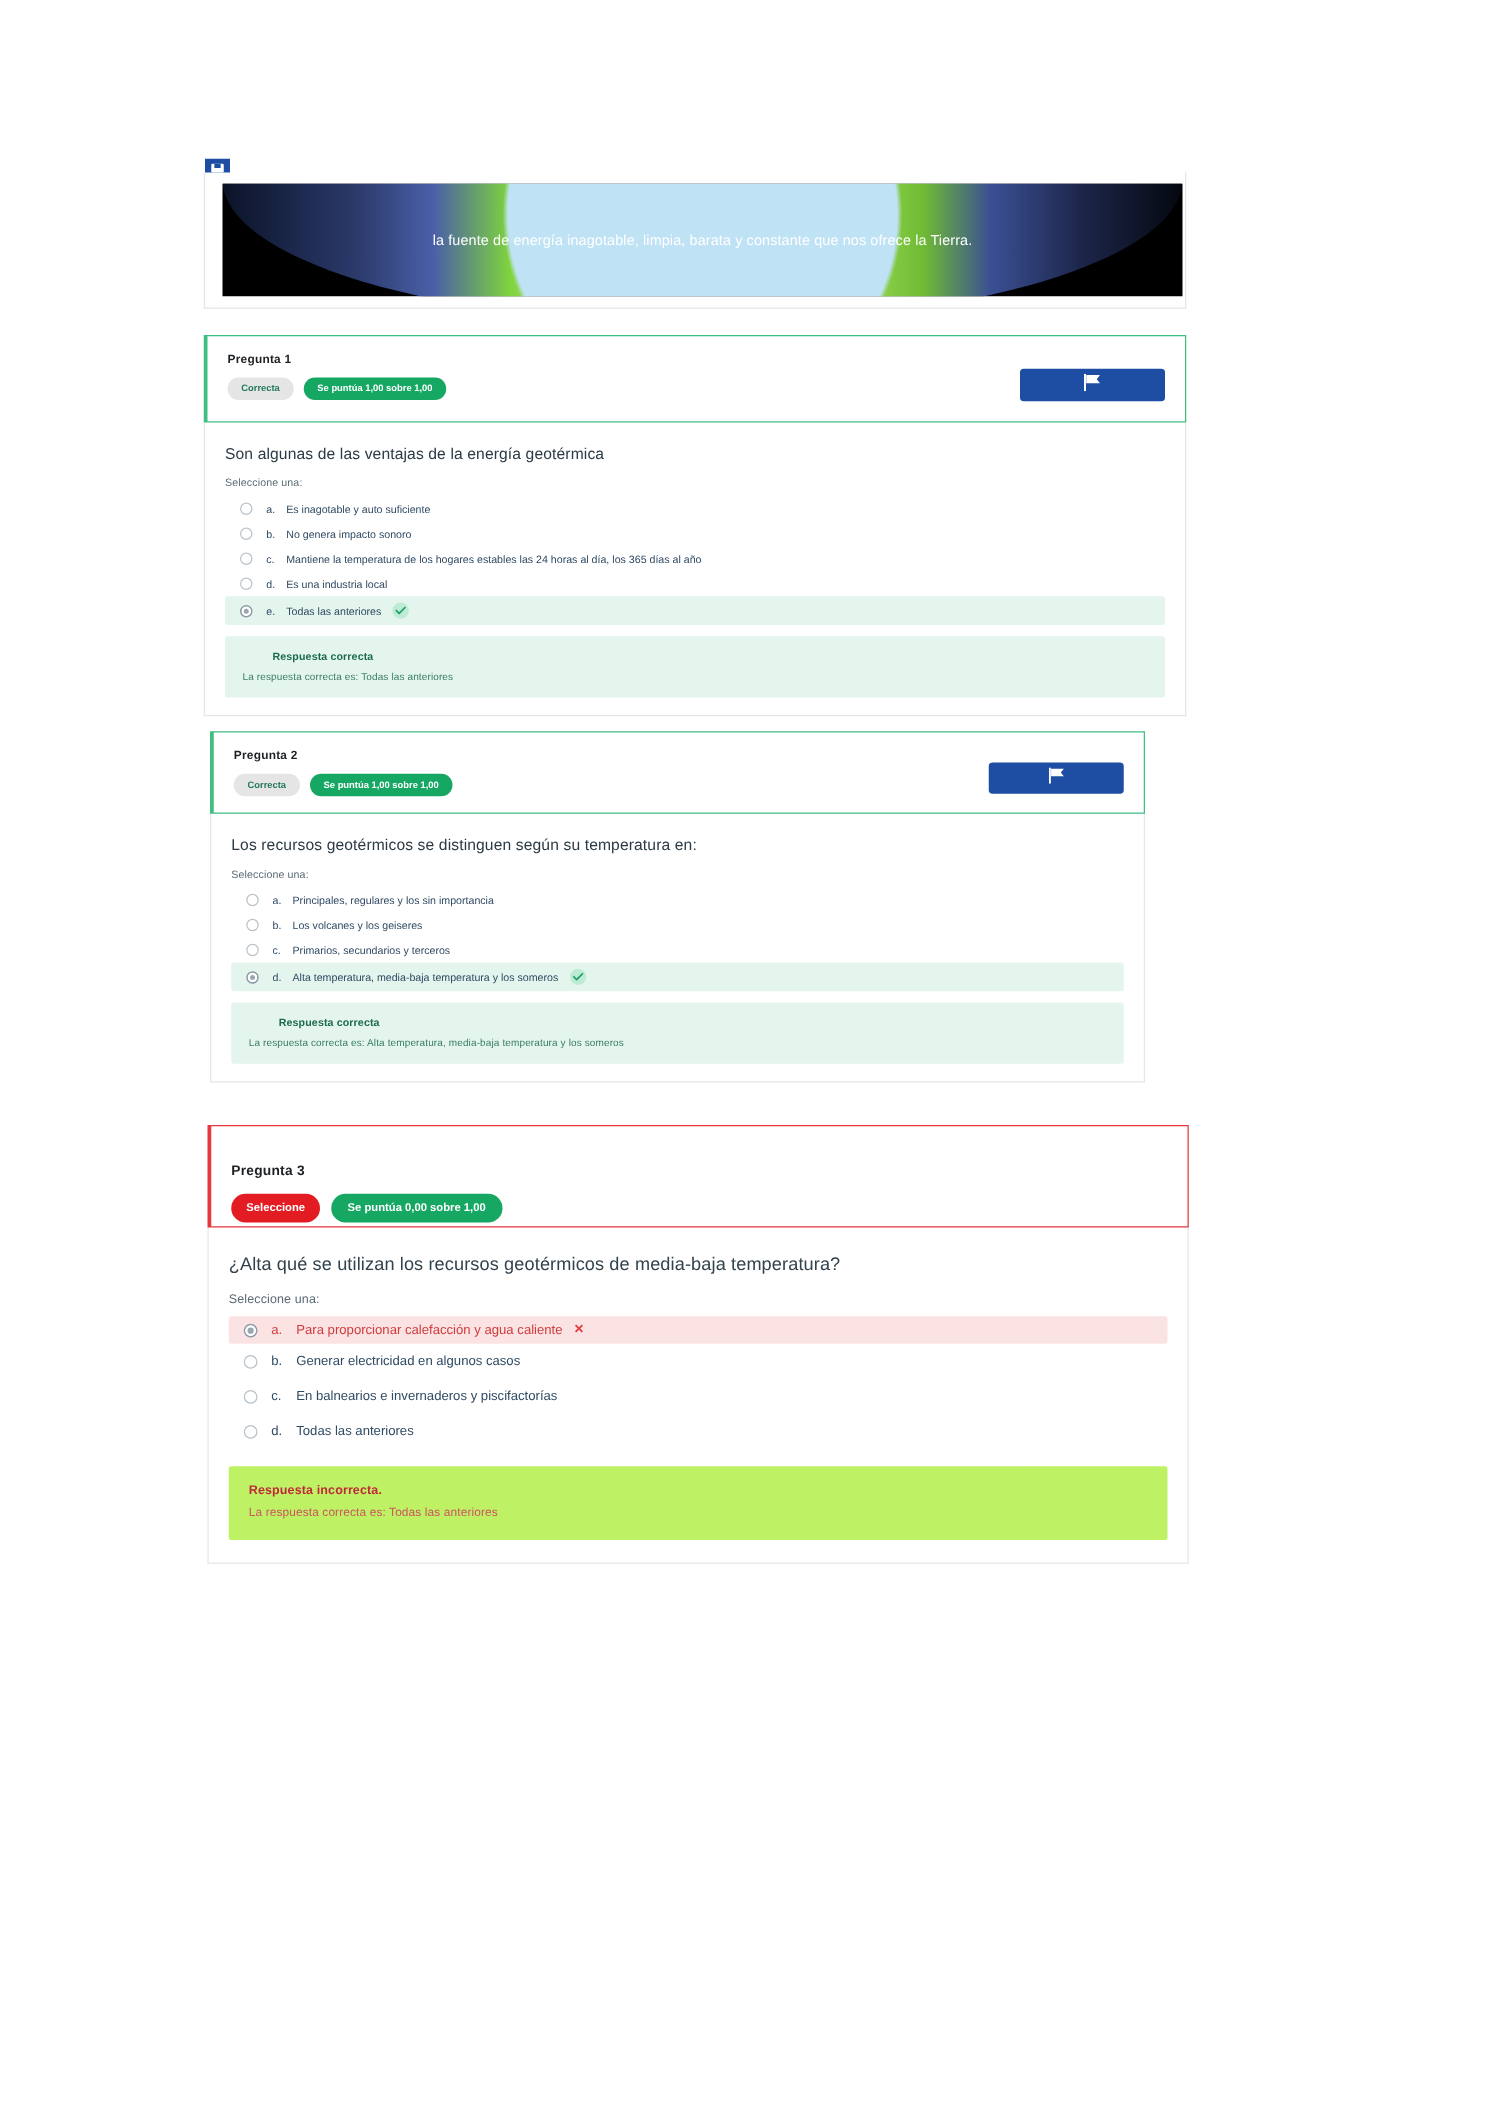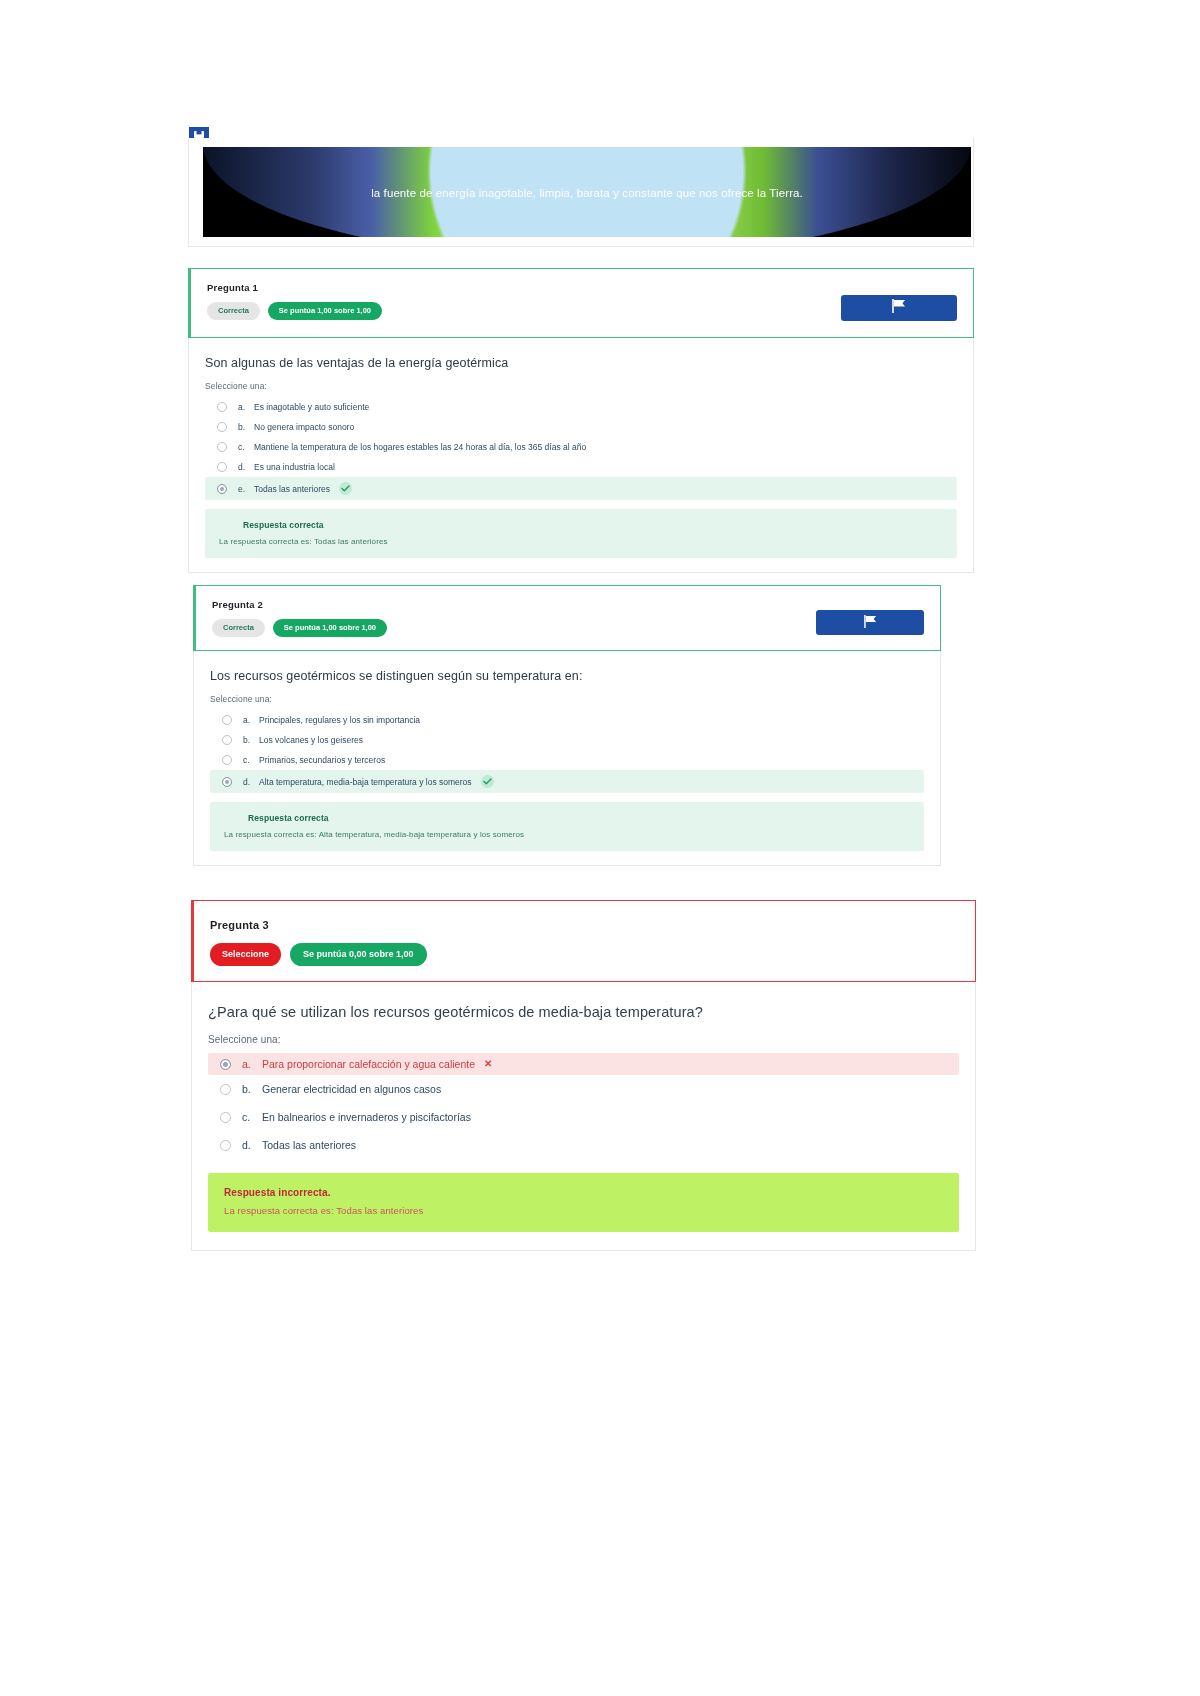--- a/index.html
+++ b/index.html
@@ -1,21 +1,21 @@
 <!DOCTYPE html>
 <html><head>
 <meta charset="utf-8">
 <style>
   html,body{margin:0;padding:0;}
   body{
     width:1200px;height:1696px;background:#ffffff;
     font-family:"Liberation Sans", sans-serif;
     -webkit-font-smoothing:antialiased;
   }
-  .page{position:relative;width:964px;height:1696px;overflow:hidden;margin-left:25px;}
+  .page{position:relative;width:964px;height:1696px;overflow:hidden;}
 
   
   .logo{position:absolute;left:163px;top:126px;width:22px;height:26px;}
   .logo svg{display:block;}
 
   
   .banner-card{
     position:absolute;left:163px;top:138px;width:786px;height:109px;
     background:#ffffff;border:1px solid #e6e6e6;border-top:none;
     box-sizing:border-box;
@@ -233,29 +233,29 @@
         </div>
       </div>
       <div class="fb ok">
         <div class="fb-title">Respuesta correcta</div>
         <div class="fb-text">La respuesta correcta es: Alta temperatura, media-baja temperatura y los someros</div>
       </div>
     </div>
   </div>
 
   <div class="qblock" style="left:166px;top:900px;width:785px;">
-    <div class="qhead wrong" style="position:relative;height:82px;padding-top:18px;">
+    <div class="qhead wrong" style="position:relative;height:82px;padding-top:30px;">
       <div class="qtitle" style="font-size:11px;">Pregunta 3</div>
       <div class="badges" style="margin-top:12px;gap:9px;">
         <span class="badge state-bad" style="font-size:9px;padding:7px 12px;">Seleccione</span>
         <span class="badge grade" style="font-size:9px;padding:7px 13px;">Se puntúa 0,00 sobre 1,00</span>
       </div>
     </div>
     <div class="qbody" style="padding:22px 16px 18px 16px;">
-      <div class="qtext big">¿Para qué se utilizan los recursos geotérmicos de media-baja temperatura?</div>
+      <div class="qtext big">¿Alta qué se utilizan los recursos geotérmicos de media-baja temperatura?</div>
       <div class="selectone" style="font-size:10px;margin-top:14px;">Seleccione una:</div>
       <div class="opts" style="margin-top:8px;">
         <div class="opt big bad">
           <span class="radio sel"></span>
           <span class="optletter" style="width:20px;">a.</span>
           <span class="opttext">Para proporcionar calefacción y agua caliente</span>
           <span class="mark bad">✕</span>
         </div>
         <div class="opt big" style="padding-top:8px;padding-bottom:8px;">
           <span class="radio"></span>

